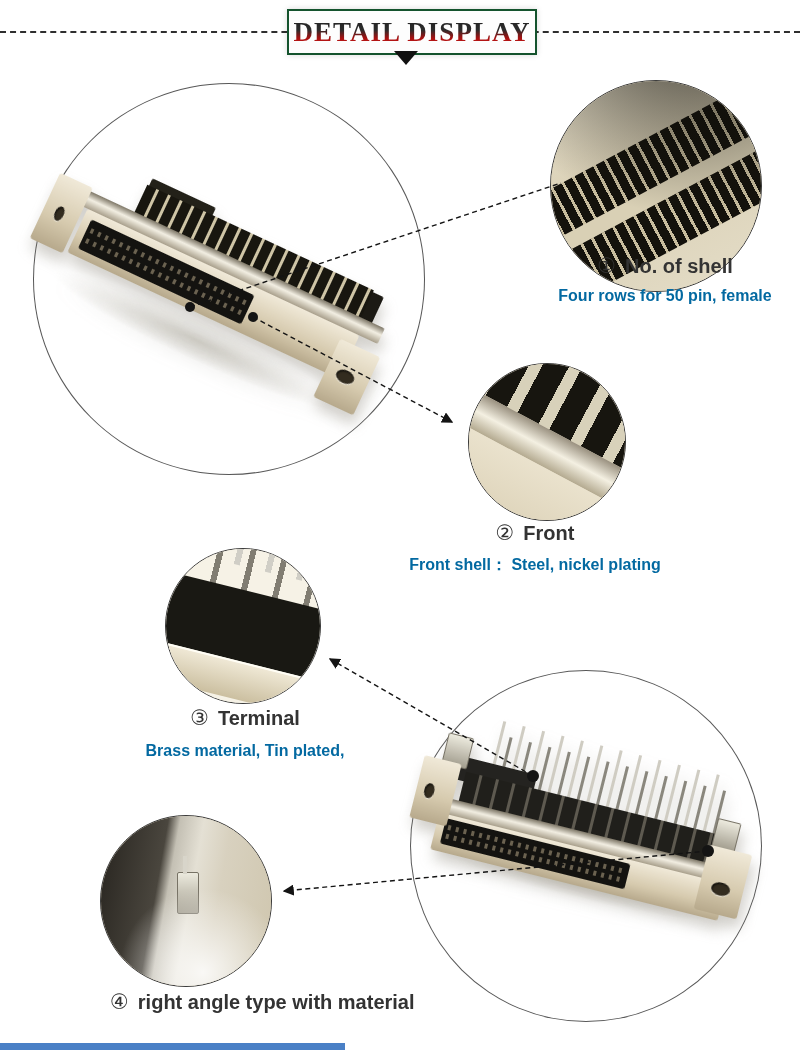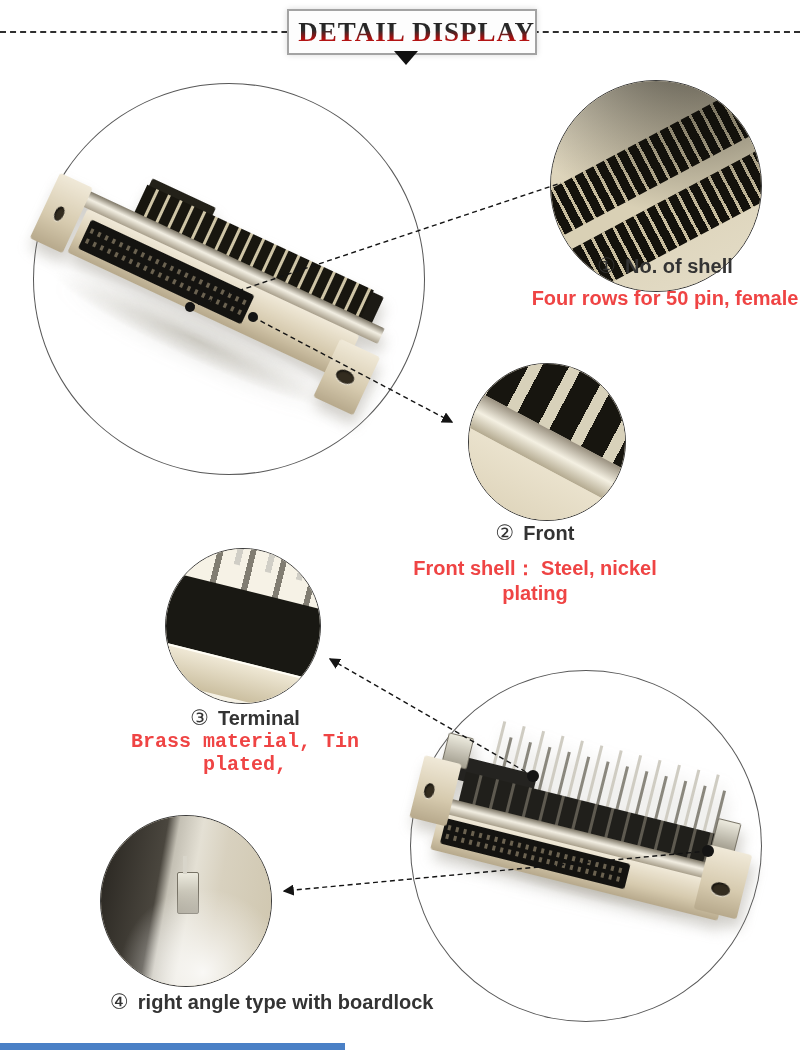--- a/index.html
+++ b/index.html
@@ -3,37 +3,37 @@
 <meta charset="utf-8">
 <style>
   html,body{margin:0;padding:0;background:#ffffff;}
   .stage{position:relative;width:800px;height:1050px;background:#fff;overflow:hidden;
          font-family:"Liberation Sans","DejaVu Sans",sans-serif;color:#333;}
   .abs{position:absolute;}
 
   
   .top-dash{position:absolute;left:0;top:31px;width:800px;height:0;border-top:2px dashed #2e2e2e;}
   .title-box{position:absolute;left:287px;top:9px;width:246px;height:42px;background:#fdfdfd;
-             border:2px solid #a3a3a3;display:flex;align-items:center;justify-content:flex-end;z-index:3;
+             border:2px solid #14532d;display:flex;align-items:center;justify-content:center;z-index:3;
              box-shadow:0 0 6px rgba(0,0,0,0.15);}
   .title-text{font-family:"Liberation Serif","DejaVu Serif",serif;font-size:27px;font-weight:700;letter-spacing:1px;
               background:linear-gradient(180deg,#1f1f1f 0%,#2b2b2b 42%,#a80f0f 68%,#d42222 100%);
               -webkit-background-clip:text;background-clip:text;color:transparent;white-space:nowrap;}
   .tri-down{position:absolute;left:394px;top:51px;width:0;height:0;z-index:3;
             border-left:12px solid transparent;border-right:12px solid transparent;border-top:14px solid #111;}
 
   
   .pcircle{position:absolute;border-radius:50%;border:1px solid rgba(45,45,45,0.8);background:#fff;}
   .ccircle{position:absolute;border-radius:50%;border:1px solid #3a3a3a;overflow:hidden;background:#ddd4bd;}
   .rot{position:absolute;inset:-45%;}
 
   
   .heading{display:flex;align-items:center;justify-content:center;gap:9px;font-size:20px;font-weight:700;color:#333;}
   .heading .num{font-size:21px;font-weight:400;}
-  .sub{font-size:20px;font-weight:700;color:#ef4444;text-align:center;}
+  .sub{font-size:16px;font-weight:700;color:#0369a1;text-align:center;}
   .sub.light{font-weight:400;}
 
   
   .product{position:absolute;filter:drop-shadow(5px 9px 7px rgba(125,120,105,0.35));}
   .p-part{position:absolute;}
   .comb{background:repeating-linear-gradient(90deg,#18160f 0 10px,#cfc5a6 10px 13px);}
   .rail{background:linear-gradient(180deg,#7e7767 0%,#f3efe3 45%,#a89f8b 100%);border-radius:2px;}
   .beige{background:linear-gradient(180deg,#f0e9d8 0%,#d6caae 60%,#b7a98c 100%);border-radius:3px;}
   .insert{background:#141310;border-radius:3px;overflow:hidden;}
   .holerow{position:absolute;left:4px;right:4px;height:5px;
@@ -126,21 +126,21 @@
       <div class="p-part" style="left:0;right:0;top:38%;height:24%;background:#191813;"></div>
       <div class="p-part" style="left:0;right:0;top:62%;height:12%;background:linear-gradient(180deg,#efe8d5 0%,#cbbfa0 100%);border-top:2px solid #fffdf4;"></div>
     </div>
   </div>
 
   <div class="abs" style="left:120px;top:706px;width:250px;">
     <div class="heading">
       <span class="num">③</span>
       <span>Terminal</span>
     </div>
-    <div class="sub" style="font-family:Liberation Mono, monospace;">Brass material, Tin plated,</div>
+    <div class="sub" style="margin-top:12px;">Brass material, Tin plated,</div>
   </div>
 
   <div class="pcircle" style="left:410px;top:670px;width:350px;height:350px;"></div>
 
   <div class="product" style="left:430px;top:745px;width:320px;height:150px;transform:rotate(14deg);">
     <div class="p-part shadow-ell" style="left:0;top:118px;width:320px;height:36px;"></div>
     <div class="p-part pinsA" style="left:35px;top:0;width:250px;height:58px;"></div>
     <div class="p-part pinsB" style="left:45px;top:14px;width:250px;height:58px;"></div>
     <div class="p-part blackblock" style="left:18px;top:44px;width:80px;height:24px;background:#242320;"></div>
     <div class="p-part termblock" style="left:28px;top:58px;width:260px;height:30px;"></div>
@@ -163,21 +163,21 @@
   <div class="ccircle" style="left:100px;top:815px;width:170px;height:170px;">
     <div class="p-part" style="inset:0;background:linear-gradient(100deg,#26231e 0%,#4a463e 34%,#c4c0b4 40%,#e4e0d4 52%,#d8d1bf 66%,#cfc6ae 100%);"></div>
     <div class="p-part clip" style="left:76px;top:56px;width:20px;height:40px;"></div>
     <div class="p-part" style="left:82px;top:40px;width:4px;height:18px;background:#d8d5ca;"></div>
     <div class="p-part" style="inset:0;background:radial-gradient(circle at 60% 92%,rgba(255,255,255,0.85),rgba(255,255,255,0) 45%);"></div>
   </div>
 
   <div class="abs" style="left:110px;top:990px;width:360px;">
     <div class="heading" style="justify-content:flex-start;">
       <span class="num">④</span>
-      <span>right angle type with boardlock</span>
+      <span>right angle type with material</span>
     </div>
   </div>
 
   <svg class="lines-layer" width="800" height="1050" viewBox="0 0 800 1050">
     <defs>
       <marker id="arrow" viewBox="0 0 8 8" refX="7" refY="4" markerWidth="8" markerHeight="8" orient="auto">
         <path d="M0,0 L8,4 L0,8 Z" fill="#141414"></path>
       </marker>
     </defs>
     <line x1="190" y1="307" x2="561" y2="183" stroke="#141414" stroke-width="1.4" stroke-dasharray="5 3.5"></line>

